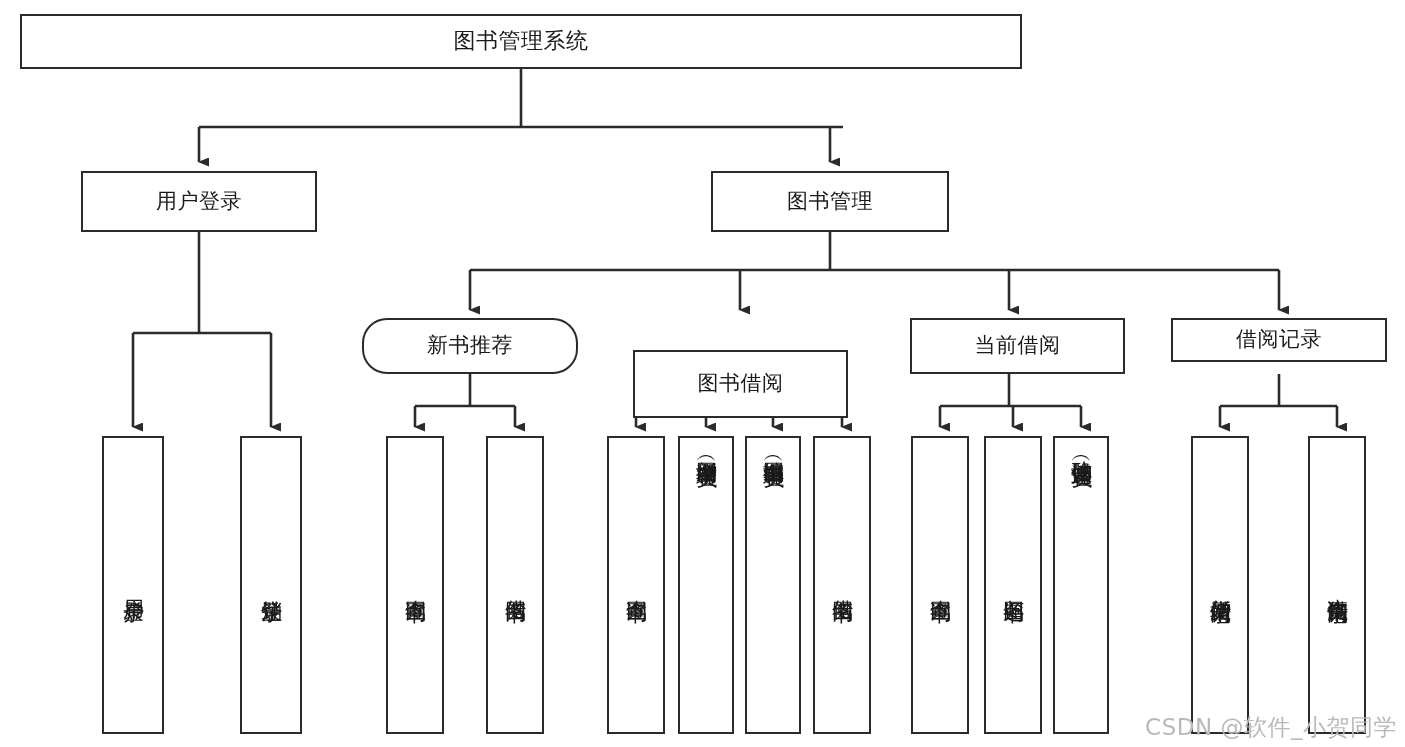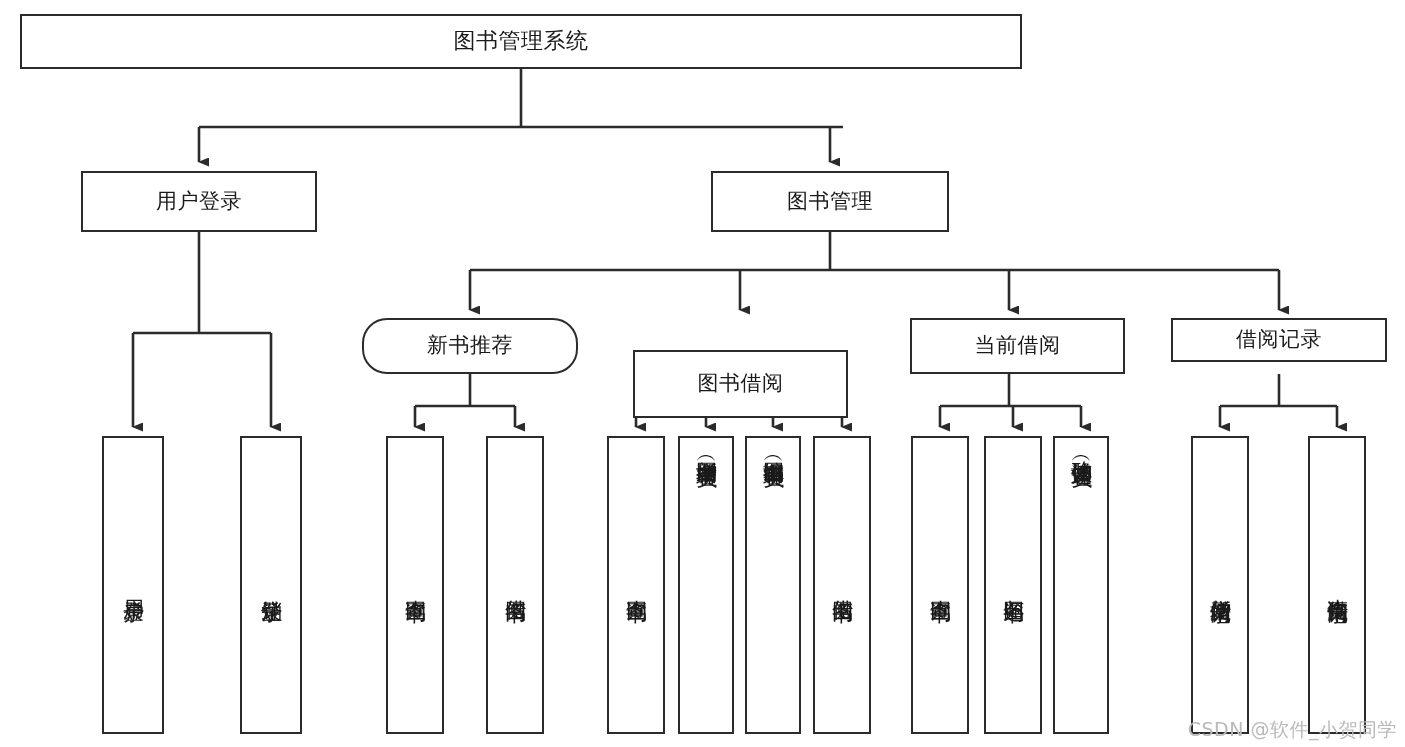--- a/index.html
+++ b/index.html
@@ -54,21 +54,21 @@
     left: 0;
     top: 0;
     width: 1405px;
     height: 747px;
     pointer-events: none;
   }
   .watermark {
     position: absolute;
     right: 8px;
     bottom: 4px;
-    font-size: 19px;
+    font-size: 23px;
     color: #b9b9b9;
     white-space: nowrap;
     letter-spacing: 0.5px;
   }
 </style>
 </head>
 <body>
 
 <div id="diagram-root">
 

